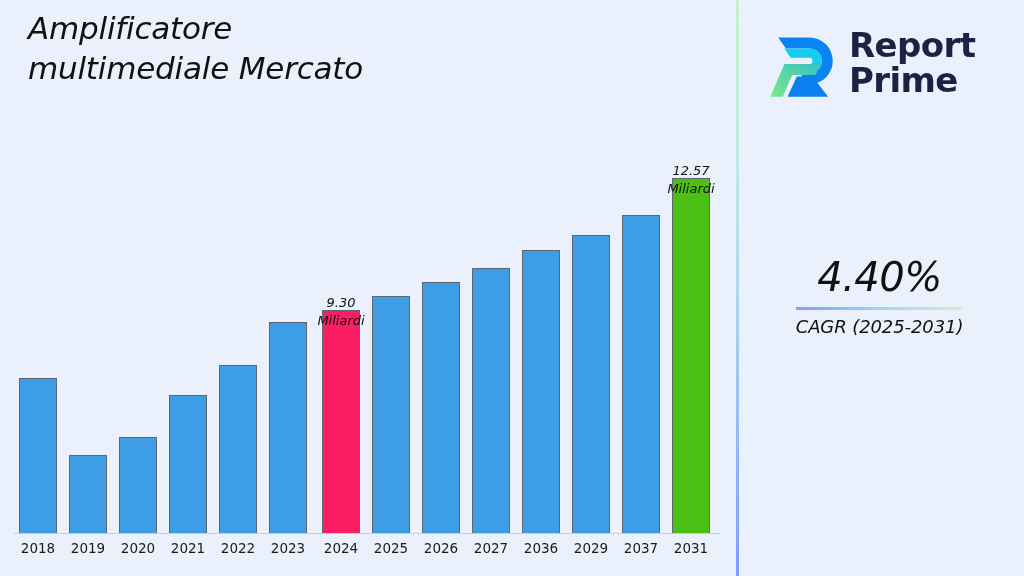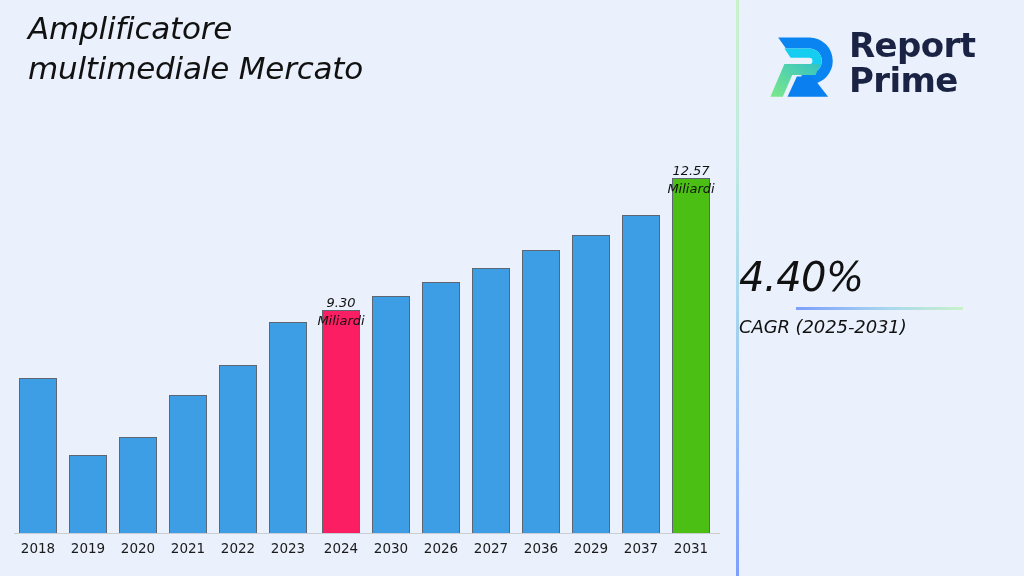--- a/index.html
+++ b/index.html
@@ -133,20 +133,21 @@
     color: #1b2344;
     letter-spacing: -0.6px;
     white-space: pre-line;
   }
 
   #cagr-block {
     position: absolute;
     left: 0;
     top: 255px;
     width: 281px;
+    text-align: center;
   }
   #cagr-value {
     font-style: italic;
     font-size: 40px;
     color: #111111;
     line-height: 1.1;
     letter-spacing: -0.5px;
   }
   #cagr-rule {
     margin: 8px auto 6px auto;
@@ -196,21 +197,21 @@
         </div>
       <div id="axis-line"></div>
       <div id="ticks-layer">
           <div class="tick-label" style="left: 8px; width: 60px; text-align: center;">2018</div>
           <div class="tick-label" style="left: 58px; width: 60px;">2019</div>
           <div class="tick-label" style="left: 108px; width: 60px;">2020</div>
           <div class="tick-label" style="left: 158px; width: 60px;">2021</div>
           <div class="tick-label" style="left: 208px; width: 60px;">2022</div>
           <div class="tick-label" style="left: 258px; width: 60px;">2023</div>
           <div class="tick-label" style="left: 311px; width: 60px;">2024</div>
-          <div class="tick-label" style="left: 361px; width: 60px;">2030</div>
+          <div class="tick-label" style="left: 361px; width: 60px;">2025</div>
           <div class="tick-label" style="left: 411px; width: 60px;">2026</div>
           <div class="tick-label" style="left: 461px; width: 60px;">2027</div>
           <div class="tick-label" style="left: 511px; width: 60px;">2036</div>
           <div class="tick-label" style="left: 561px; width: 60px;">2029</div>
           <div class="tick-label" style="left: 611px; width: 60px;">2037</div>
           <div class="tick-label" style="left: 661px; width: 60px;">2031</div>
         </div>
     </div>
   </div>
 

